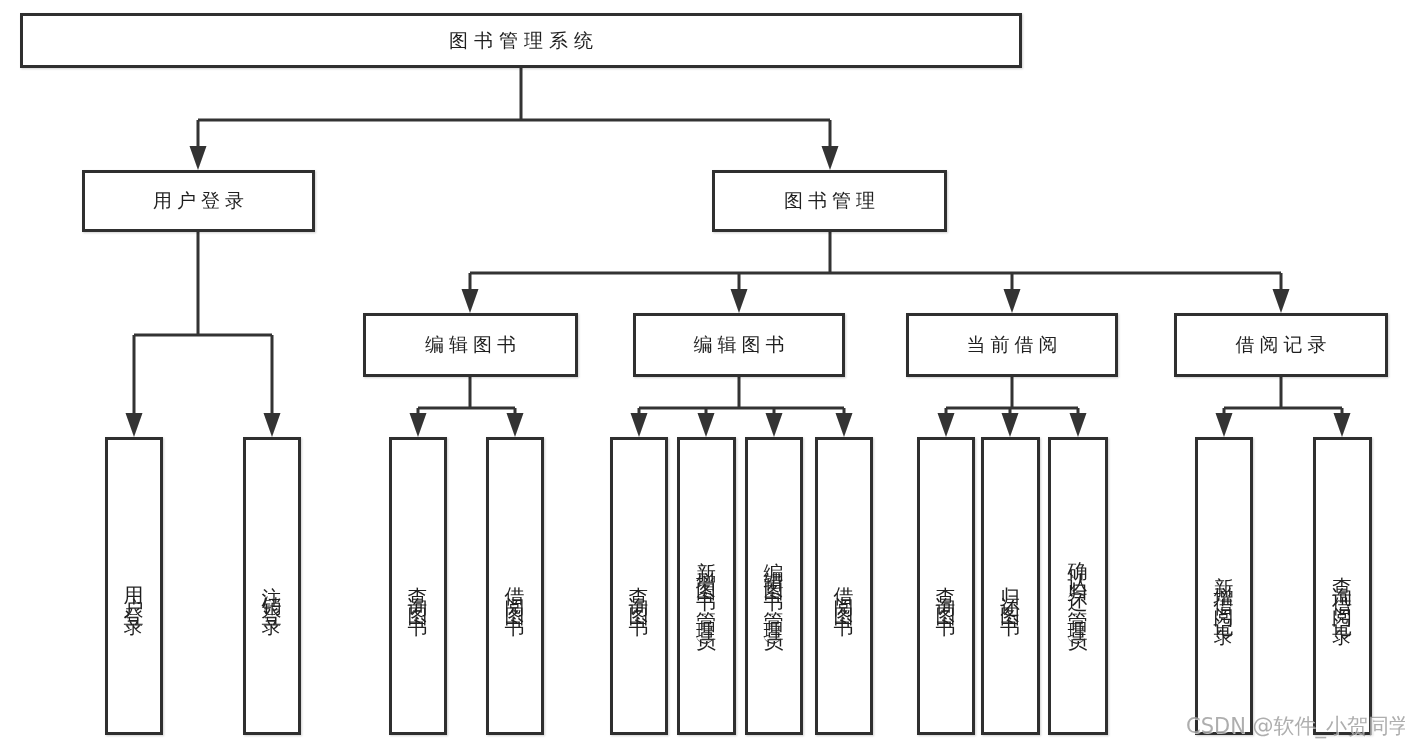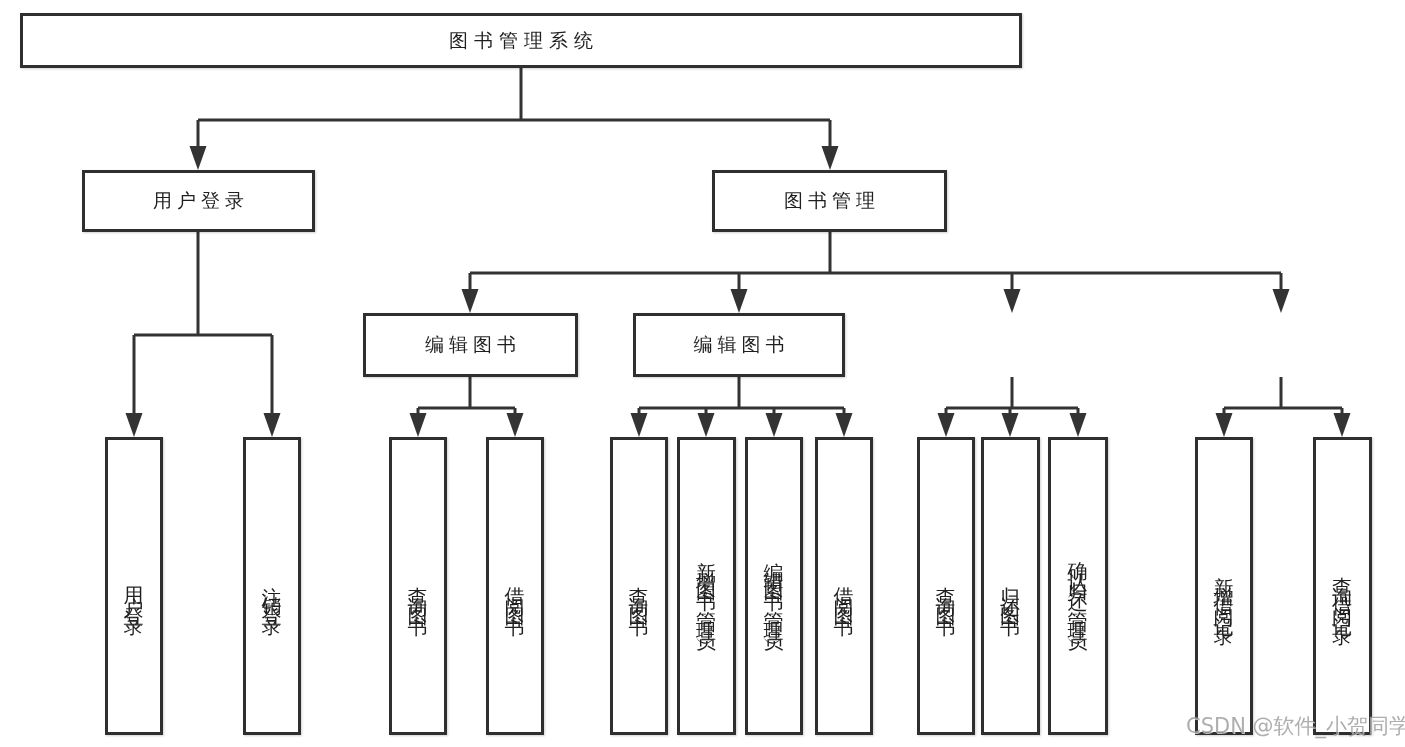--- a/index.html
+++ b/index.html
@@ -113,20 +113,26 @@
   <div class="node h-node" style="left:712px;top:170px;width:235px;height:62px;">
     <span class="lbl">图书管理</span>
   </div>
 
   <div class="node h-node" style="left:363px;top:313px;width:215px;height:64px;">
     <span class="lbl">编辑图书</span>
   </div>
   <div class="node h-node" style="left:633px;top:313px;width:212px;height:64px;">
     <span class="lbl">编辑图书</span>
   </div>
+  <div class="node h-node" style="left:906px;top:313px;width:212px;height:64px;">
+    <span class="lbl">当前借阅</span>
+  </div>
+  <div class="node h-node" style="left:1174px;top:313px;width:214px;height:64px;">
+    <span class="lbl">借阅记录</span>
+  </div>
 
   <div class="node v-node" style="left:105px;top:437px;width:58px;height:298px;">
     <span class="lbl">用户登录</span>
   </div>
   <div class="node v-node" style="left:243px;top:437px;width:58px;height:298px;">
     <span class="lbl">注销登录</span>
   </div>
 
   <div class="node v-node" style="left:389px;top:437px;width:58px;height:298px;">
     <span class="lbl">查询图书</span>

